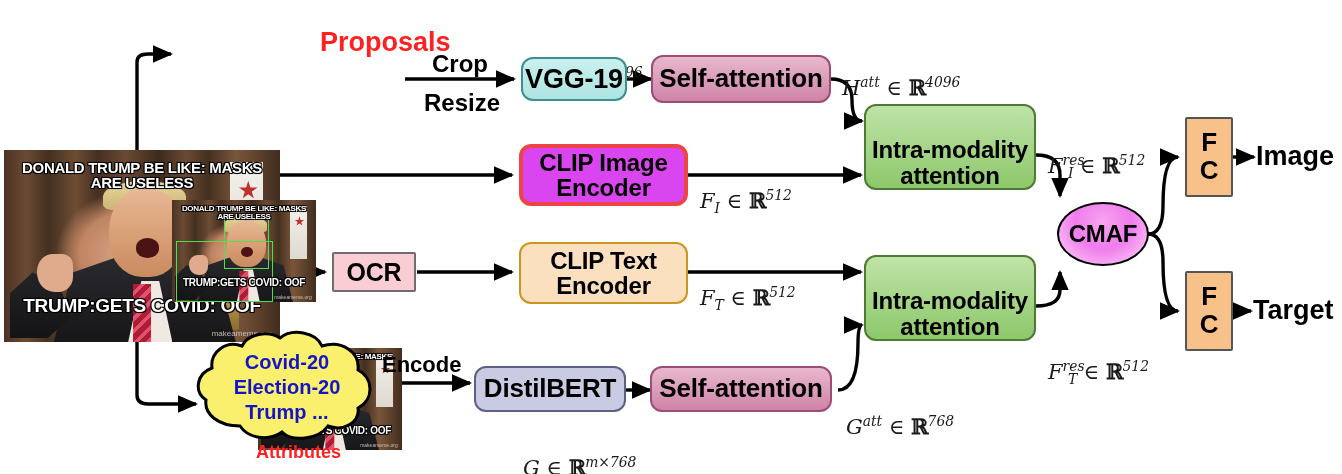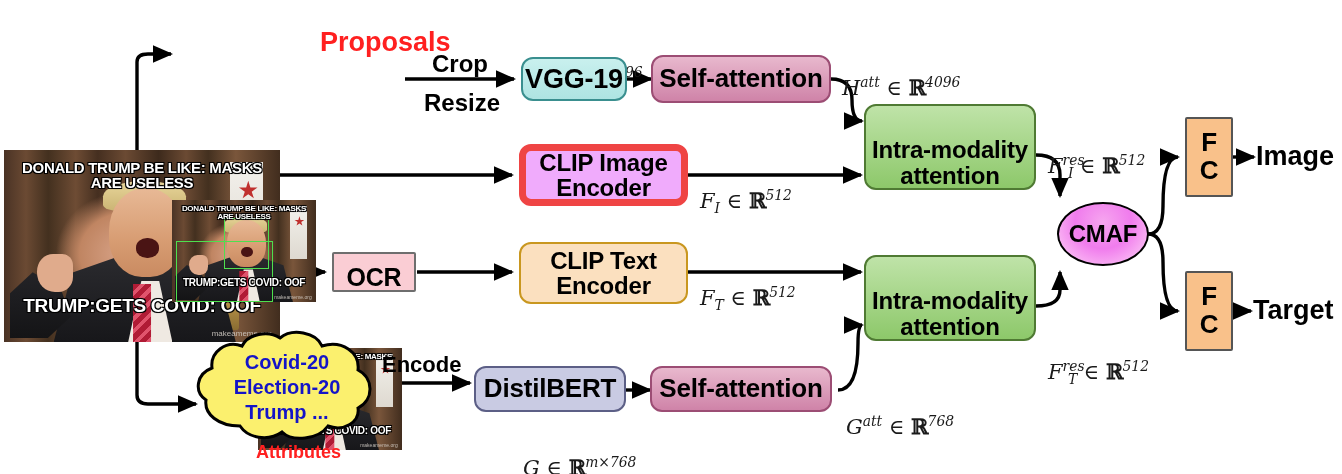--- a/index.html
+++ b/index.html
@@ -11,24 +11,24 @@
   .node{
     display:flex;align-items:center;justify-content:center;text-align:center;
     font-weight:bold;color:#000;line-height:1.06;
     letter-spacing:-0.2px;
   }
   .rounded{border-radius:12px;}
   .sq{border-radius:2px;}
 
   .n-vgg{background:linear-gradient(180deg,#c9f0ee 0%,#aee4e2 100%);border:2px solid #3a8f8f;}
   .n-selfatt{background:linear-gradient(180deg,#e8b8cd 0%,#cf83a8 100%);border:2px solid #9c4d74;}
-  .n-clipimg{background:#f0abfc;border:7px solid #ef4444;}
+  .n-clipimg{background:#d946ef;border:4px solid #ef4444;}
   .n-cliptxt{background:#fbe0bf;border:2px solid #c9971f;}
   .n-intra{background:linear-gradient(180deg,#bfe3a8 0%,#8dc86a 100%);border:2px solid #4f7a33;justify-content:flex-end;}
-  .n-ocr{background:#facdd4;border:2px solid #6e6e6e;align-items:flex-end;}
+  .n-ocr{background:#facdd4;border:2px solid #6e6e6e;}
   .n-distil{background:#c9cbe3;border:2px solid #5c5f86;}
   .n-fc{background:#f9c18a;border:2px solid #555;}
   .n-cmaf{
     border-radius:50%;
     background:radial-gradient(ellipse at 50% 30%, #f6a6ef 0%, #f07ced 45%, #ffd8f7 100%);
     border:2.5px solid #000;
   }
 
   
   .lab{color:#000;font-weight:bold;white-space:nowrap;}

